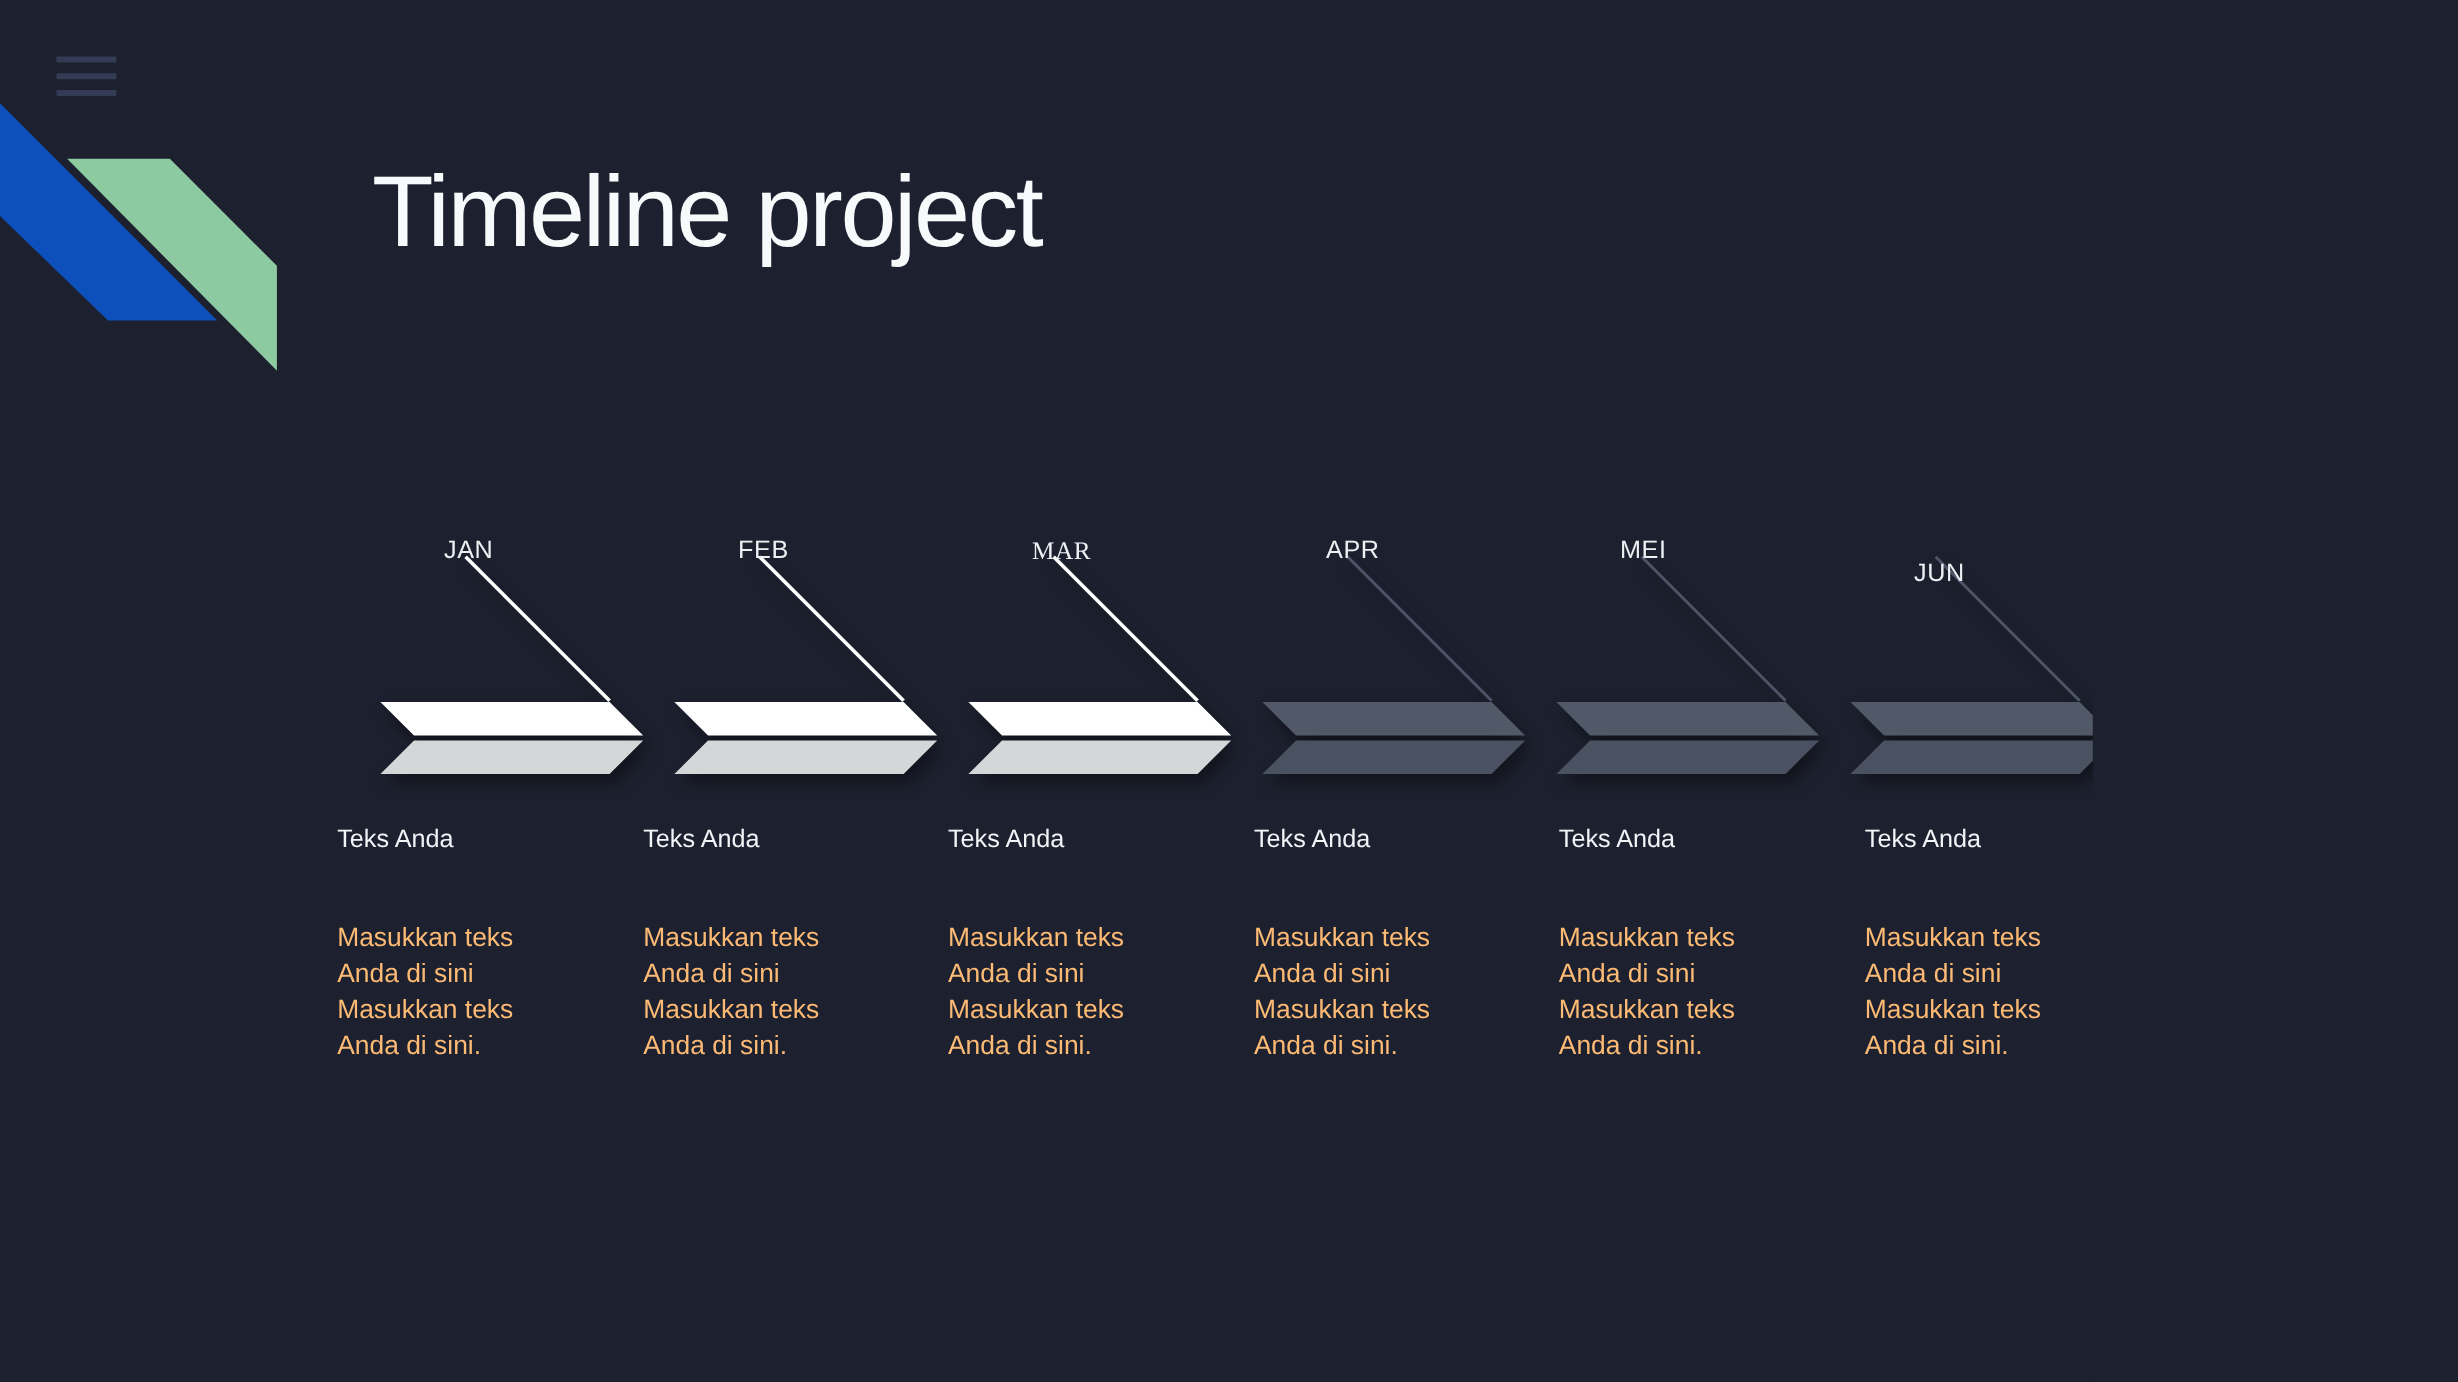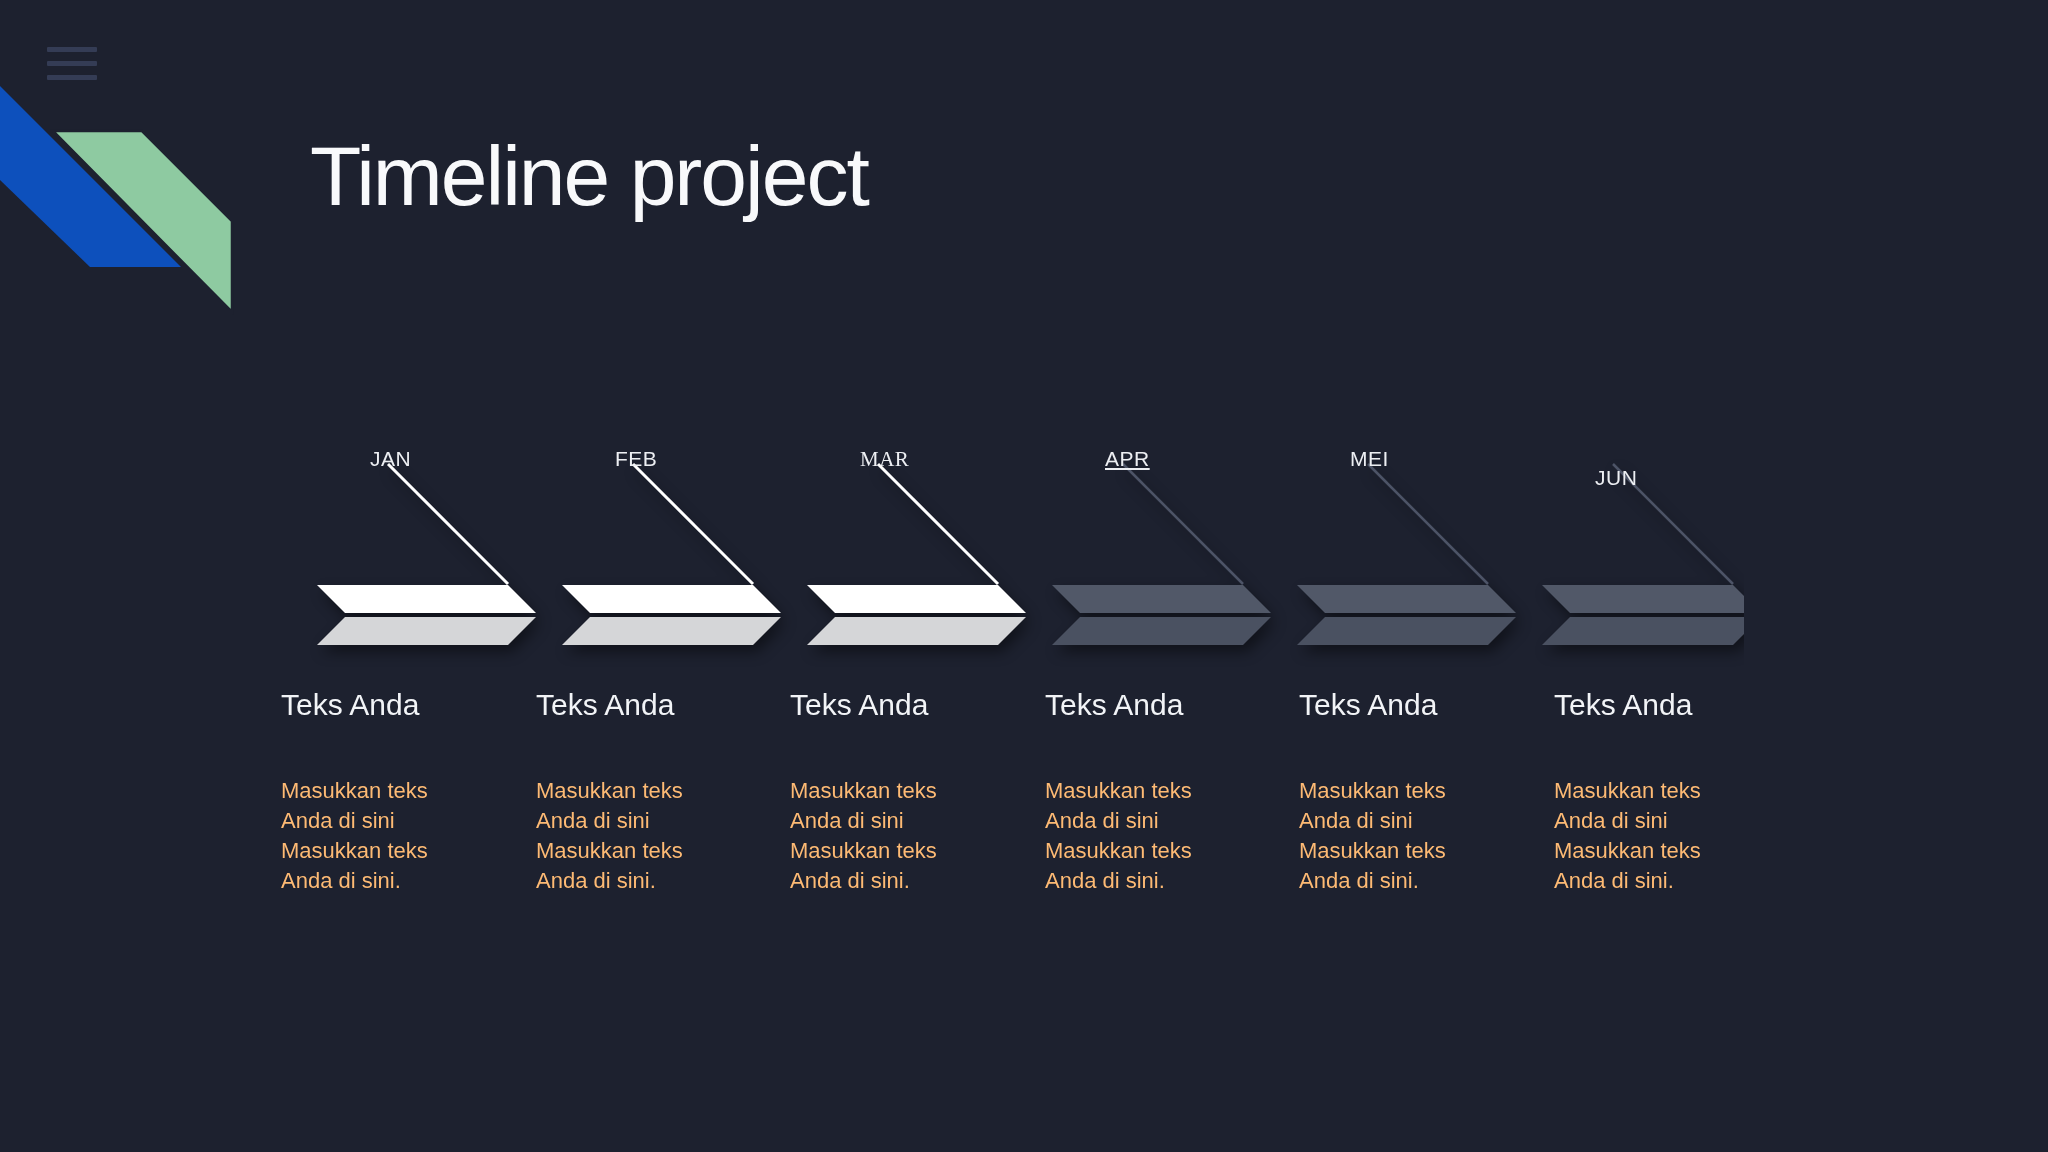--- a/index.html
+++ b/index.html
@@ -68,21 +68,21 @@
     color: #edeff3;
     white-space: nowrap;
   }
 
   .col {
     position: absolute;
     top: 688px;
     width: 230px;
   }
   .col .heading {
-    font-size: 30px;
+    font-size: 21px;
     color: #f2f4f7;
     margin: 0 0 0 0;
     white-space: nowrap;
   }
   .col .body {
     margin-top: 54px;
   }
   .col .body .line {
     font-size: 22px;
     line-height: 30px;
@@ -126,21 +126,21 @@
       <line x1="1368" y1="464" x2="1488" y2="584" stroke="#4d5467" stroke-width="2.5"></line>
       <polygon points="1542,585 1733,585 1761,613 1570,613" fill="#515868"></polygon>
       <polygon points="1570,617 1761,617 1733,645 1542,645" fill="#4a5161"></polygon>
       <line x1="1613" y1="464" x2="1733" y2="584" stroke="#4d5467" stroke-width="2.5"></line>
     </svg>
 
   <div id="labels">
       <div class="month-label" style="left: 370px;">JAN</div>
       <div class="month-label" style="left: 615px;">FEB</div>
       <div class="month-label" style="left: 860px; font-family: Liberation Serif, serif;">MAR</div>
-      <div class="month-label" style="left: 1105px; text-decoration: underline;">APR</div>
+      <div class="month-label" style="left: 1105px;">APR</div>
       <div class="month-label" style="left: 1350px; text-align: right;">MEI</div>
       <div class="month-label" style="left: 1595px; margin-top: 19px;">JUN</div>
     </div>
   <div id="columns">
       <div class="col" style="left: 281px;">
         <div class="heading">Teks Anda</div>
         <div class="body">
           <div class="line">Masukkan teks</div>
           <div class="line">Anda di sini</div>
           <div class="line">Masukkan teks</div>

